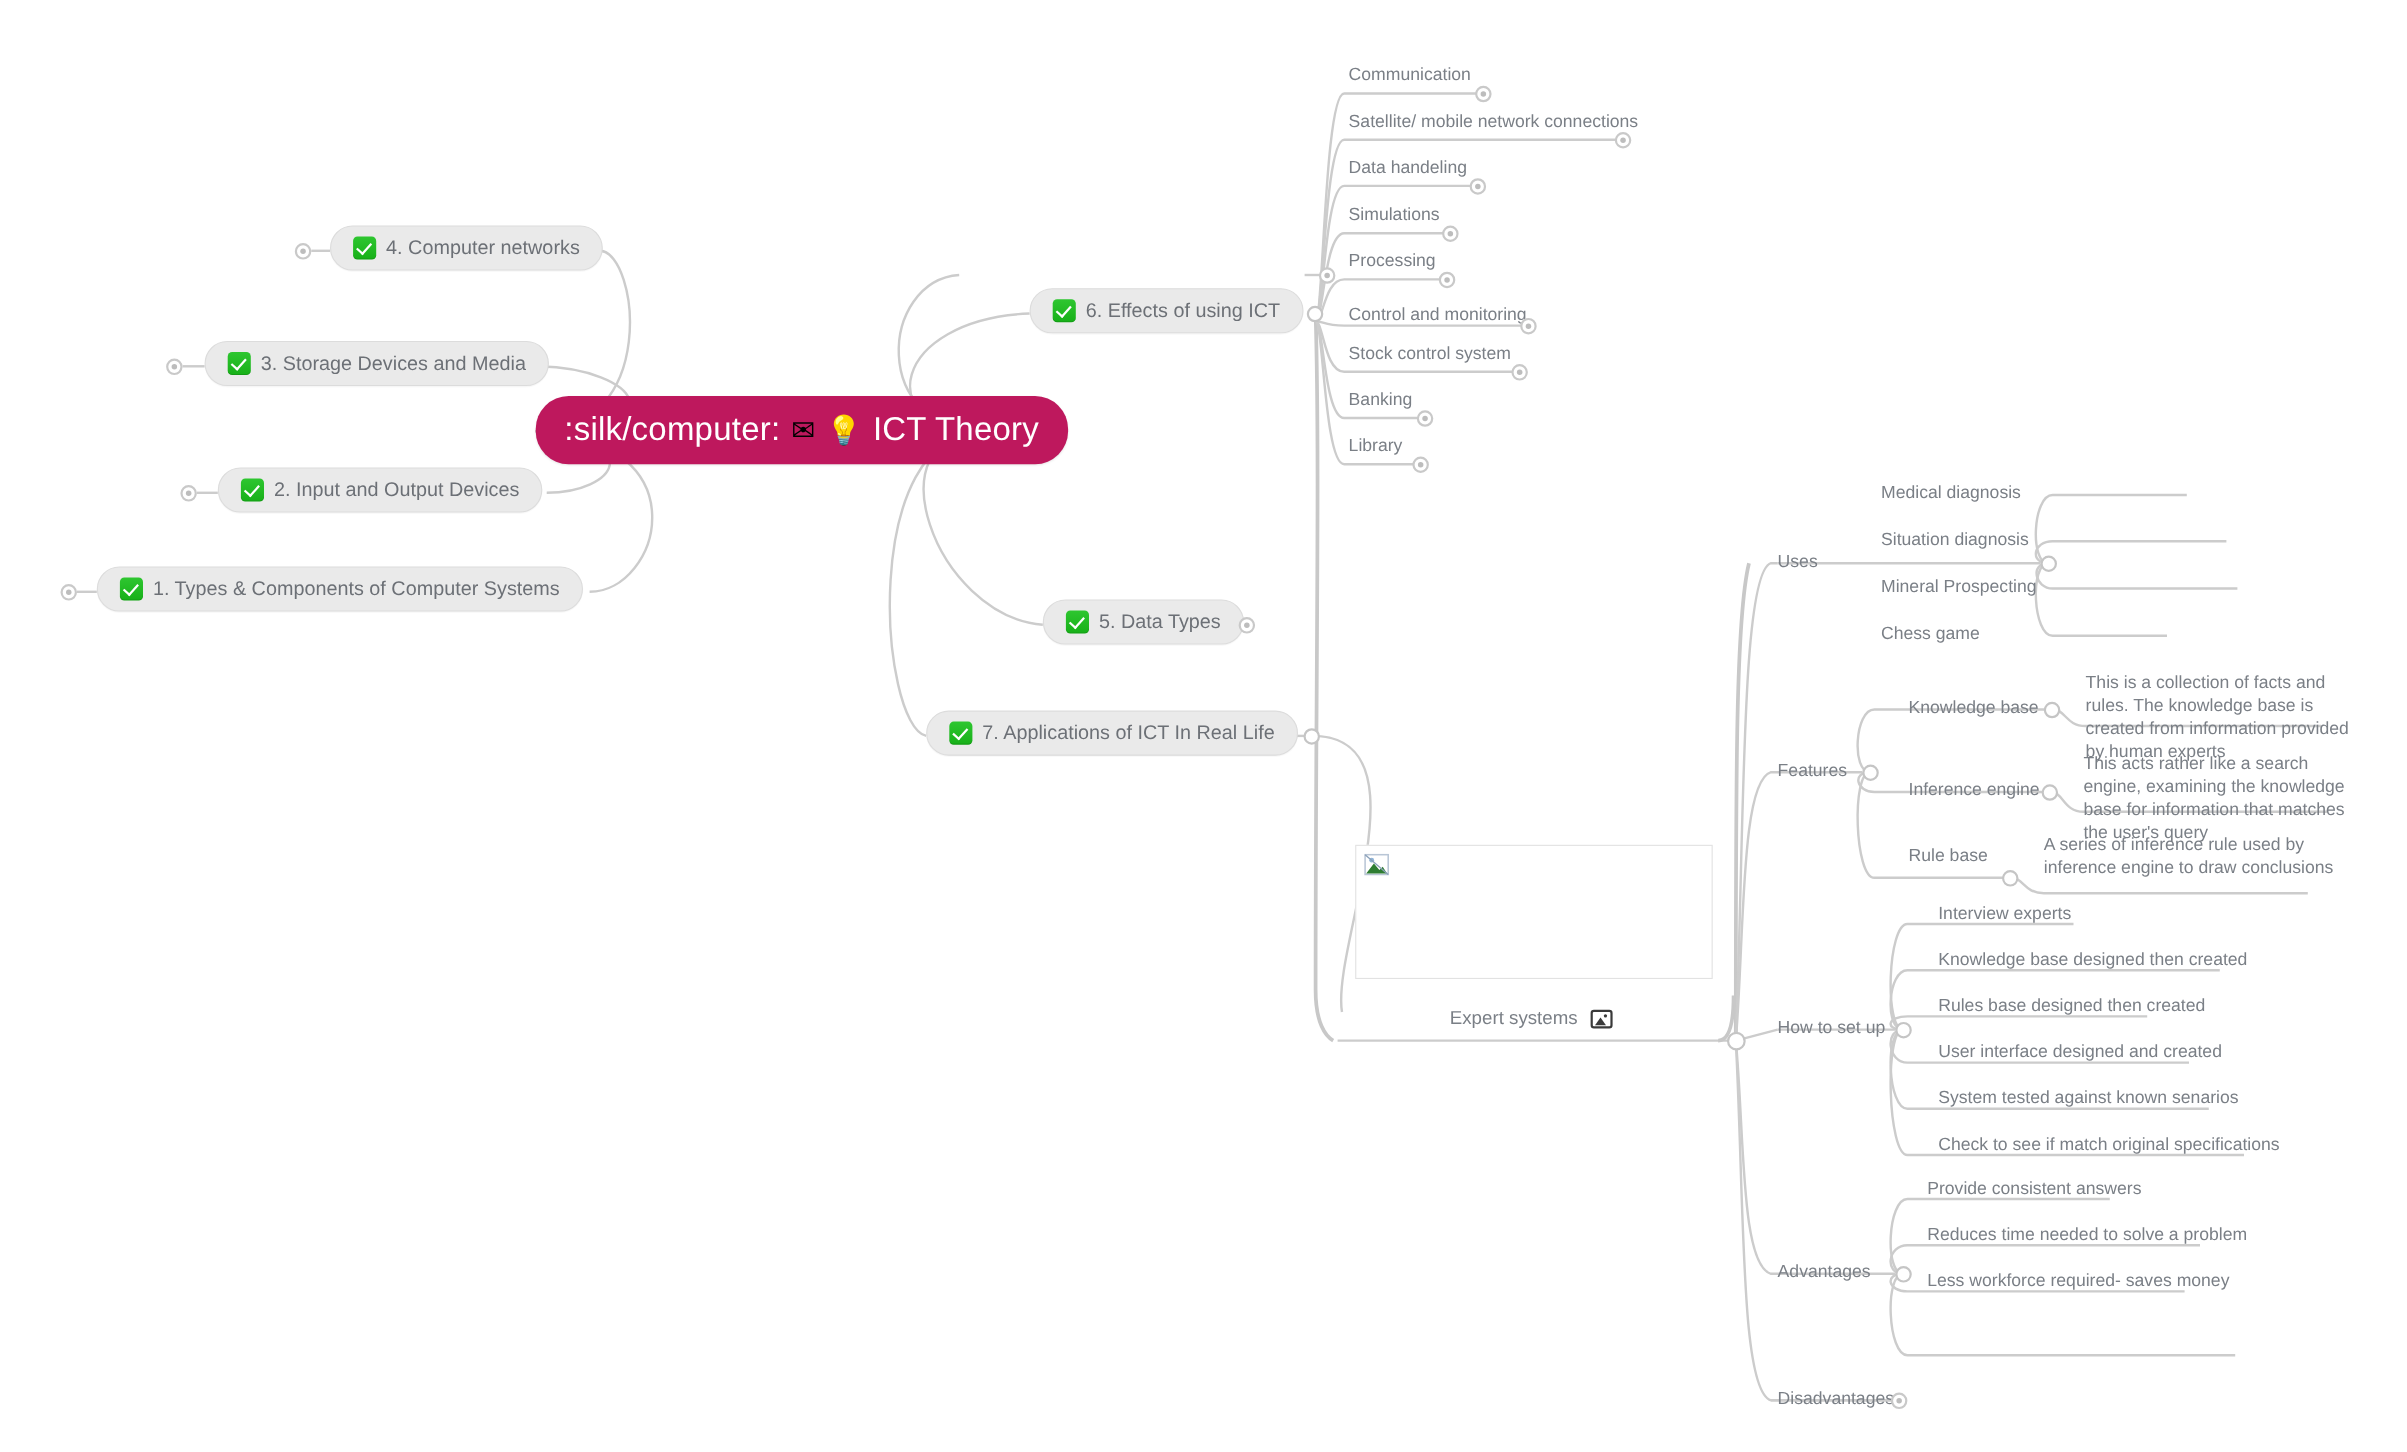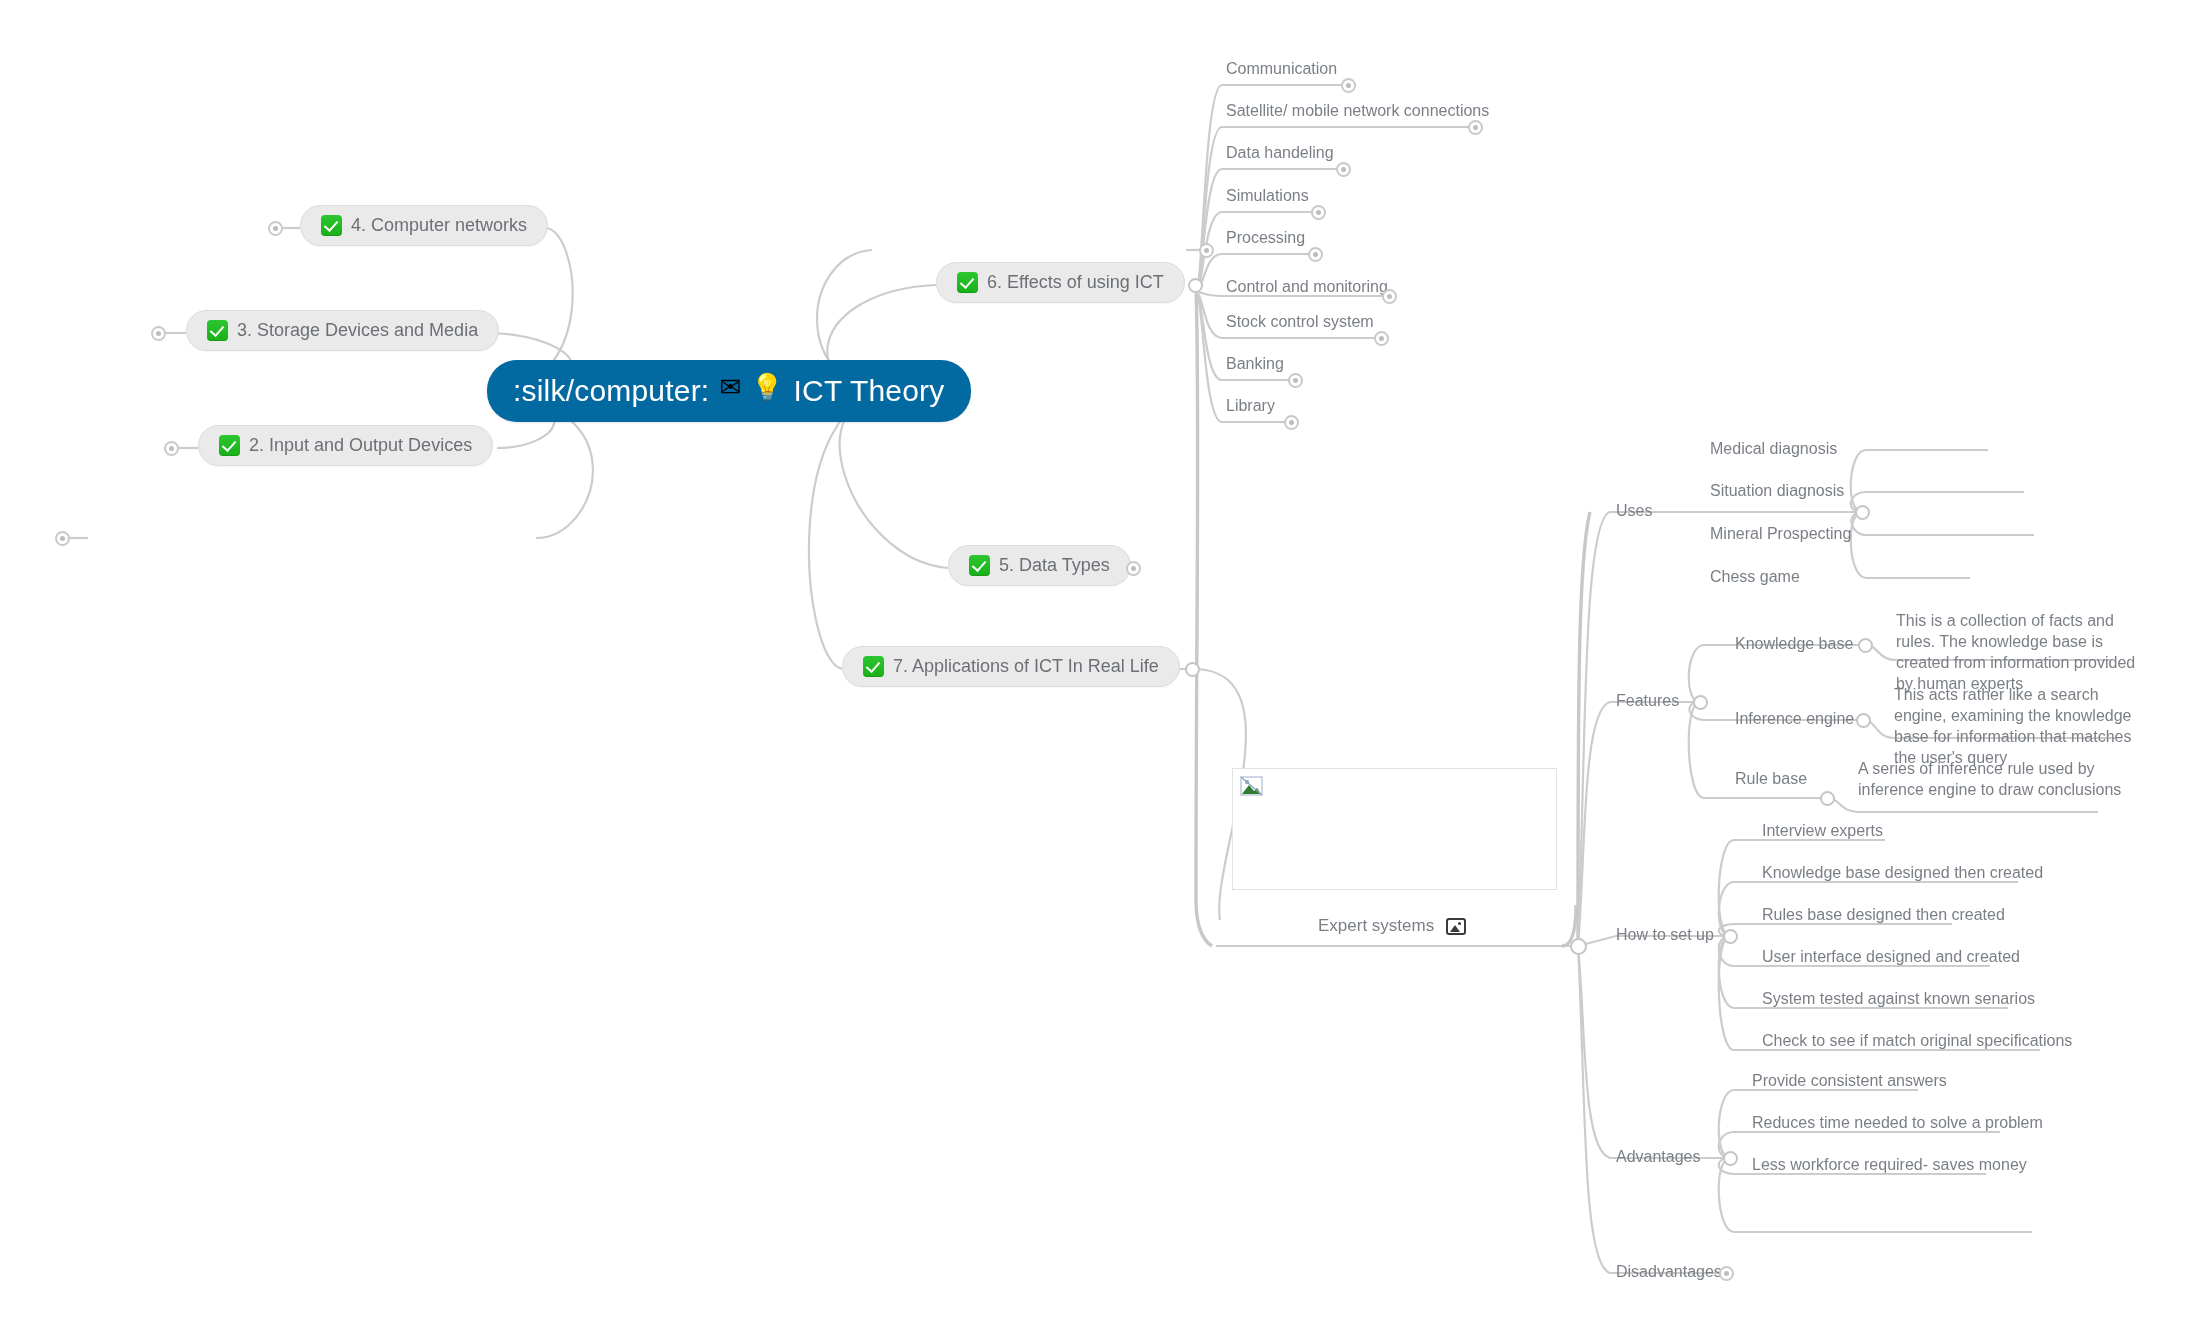--- a/index.html
+++ b/index.html
@@ -34,24 +34,25 @@
   }
   .lnk-thick {
     fill: none;
     stroke: #c8c8c8;
     stroke-width: 3.4;
   }
 
   
   .root-node {
     position: absolute;
-    background: #0369a1;
+    background: #be185d;
     border-radius: 30px;
     padding: 14px 26px;
     display: flex;
+    align-items: center;
     gap: 10px;
     white-space: nowrap;
     box-shadow: 0 1px 2px rgba(0,0,0,0.10);
   }
   .root-label {
     color: #ffffff;
     font-size: 30px;
     letter-spacing: 0.2px;
   }
   .root-emoji {
@@ -292,20 +293,24 @@
     <span class="plabel">3. Storage Devices and Media</span>
   </div>
   <div class="dot collapsed" style="left:151px; top:326px;"></div>
 
   <div class="pill" style="left:198px; top:425px;">
     <span class="chk"></span>
     <span class="plabel">2. Input and Output Devices</span>
   </div>
   <div class="dot collapsed" style="left:164px; top:441px;"></div>
 
+  <div class="pill" style="left:88px; top:515px;">
+    <span class="chk"></span>
+    <span class="plabel">1. Types &amp; Components of Computer Systems</span>
+  </div>
   <div class="dot collapsed" style="left:55px; top:531px;"></div>
 
   <div class="dot collapsed" style="left:1199px; top:243px;"></div>
 
   <div class="pill under" style="left:936px; top:262px;">
     <span class="chk"></span>
     <span class="plabel">6. Effects of using ICT</span>
   </div>
   <div class="dot hollow" style="left:1188px; top:278px;"></div>
 

